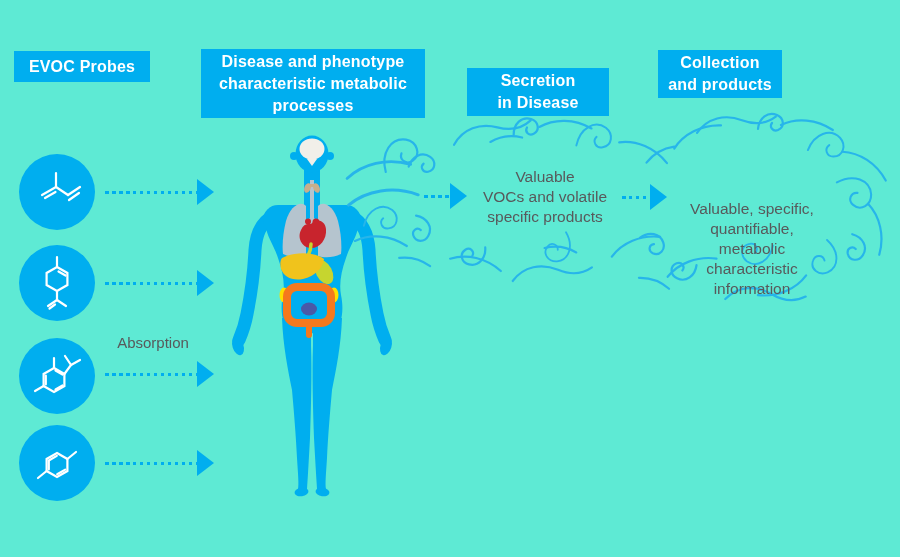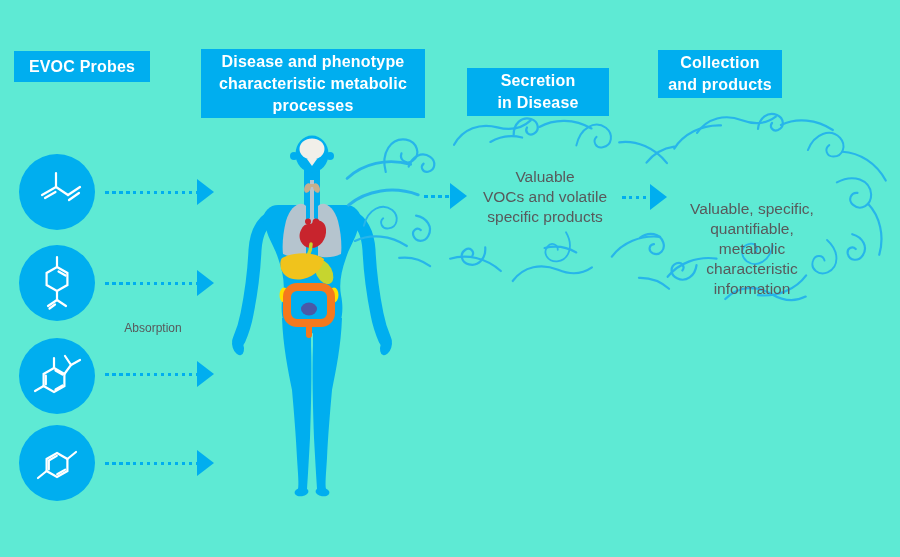--- a/index.html
+++ b/index.html
@@ -14,21 +14,21 @@
   .probe-circle{position:absolute;width:76px;height:76px;border-radius:50%;background:#00aeef;
        display:flex;align-items:center;justify-content:center;}
   .probe-circle svg{display:block;}
 
   .arrow{position:absolute;display:flex;align-items:center;}
   .arrow .dots{height:3px;background:repeating-linear-gradient(90deg,#00aeef 0 3.5px,transparent 3.5px 7px);}
   .arrow .head{width:0;height:0;border-top:13px solid transparent;border-bottom:13px solid transparent;border-left:17px solid #00aeef;}
 
   .gray-text{position:absolute;color:#58595b;text-align:center;font-size:15.5px;line-height:20px;}
   .gray-text span{display:block;}
-  #absorption{font-size:12px;}
+  #absorption{font-size:15px;margin-top:15px;}
 
   svg .st-cyan{fill:#00aeef;}
   svg .arm{stroke:#00aeef;stroke-width:13;stroke-linecap:round;fill:none;}
 </style>
 </head>
 <body>
 
 <div id="canvas">
 
   <div class="hdr" style="left:14px;top:51px;width:136px;height:31px;">

